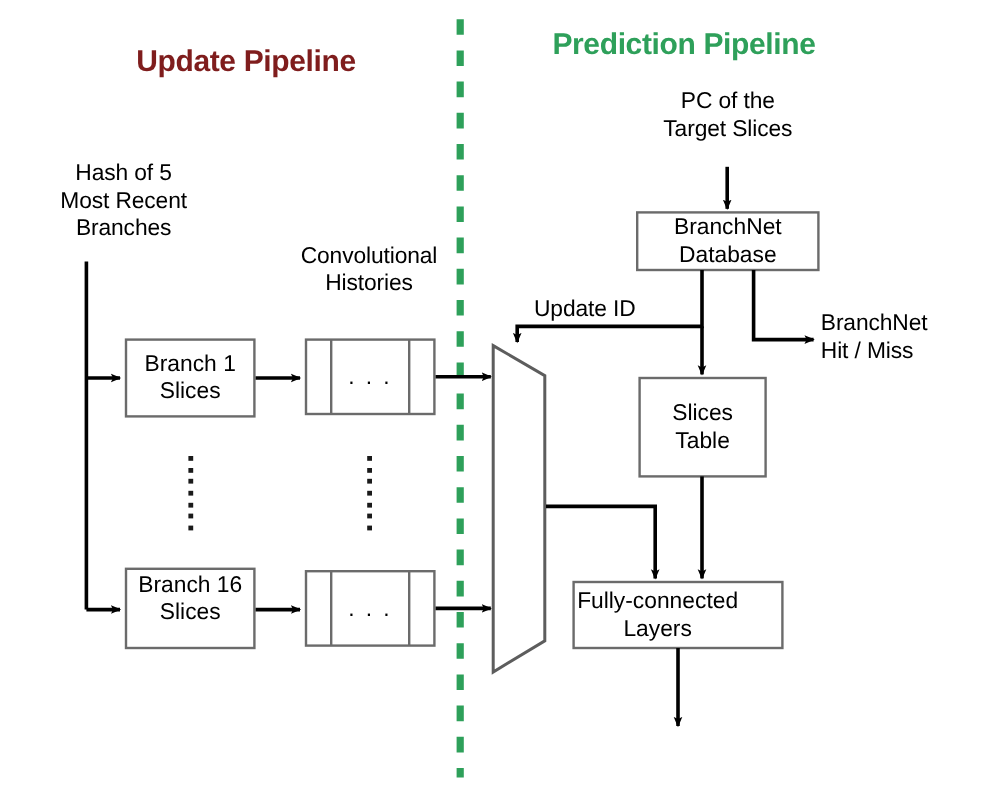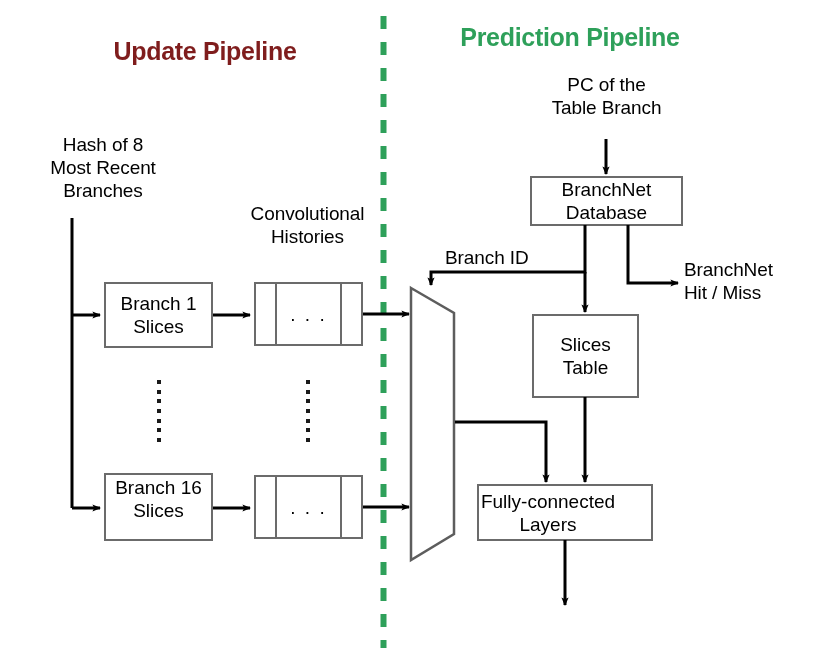--- a/index.html
+++ b/index.html
@@ -135,31 +135,31 @@
       <i></i>
       <i></i>
       <i></i>
       <i></i>
   </div>
 
   <div class="lbl title" style="left:90px; top:40px; width:230px; color:#7f1d1d;">Update Pipeline</div>
 
   <div class="lbl title" style="left:425px; top:26px; width:290px; color:#2ea05a;">Prediction Pipeline</div>
 
-  <div class="lbl" style="left:8px; top:133px; width:190px;">Hash of 8
+  <div class="lbl" style="left:8px; top:133px; width:190px;">Hash of 5
 Most Recent
 Branches</div>
 
   <div class="lbl" style="left:230px; top:202px; width:155px;">Convolutional
 Histories</div>
 
   <div class="lbl" style="left:514px; top:73px; width:185px;">PC of the
-Table Branch</div>
+Target Slices</div>
 
-  <div class="lbl" style="left:445px; top:246px; width:150px; text-align:left;">Branch ID</div>
+  <div class="lbl" style="left:445px; top:246px; width:150px; text-align:left;">Update ID</div>
 
   <div class="lbl" style="left:684px; top:258px; width:148px; text-align:left;">BranchNet
 Hit / Miss</div>
 
 
   <div class="boxlbl" style="left:105px; top:283px; width:107px; height:64px;">Branch 1
 Slices</div>
 
   <div class="boxlbl" style="left:105px; top:474px; width:107px; height:50px;">Branch 16
 Slices</div>

